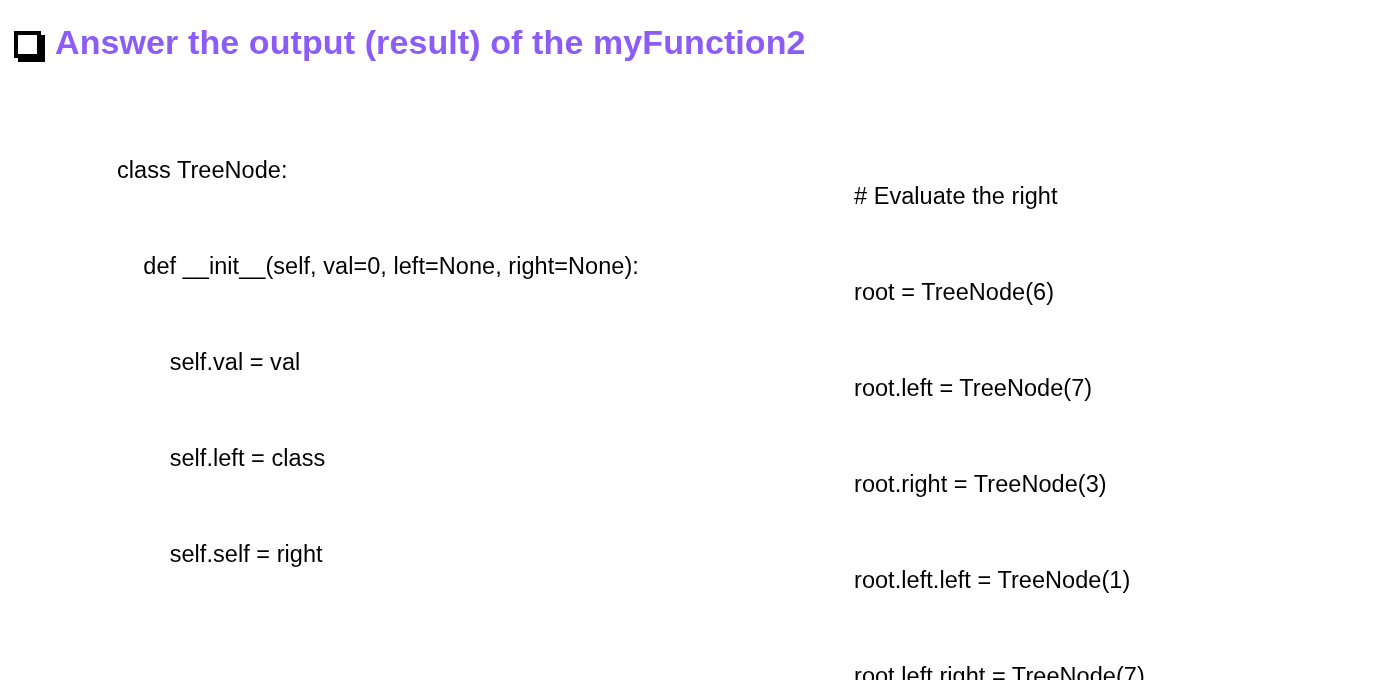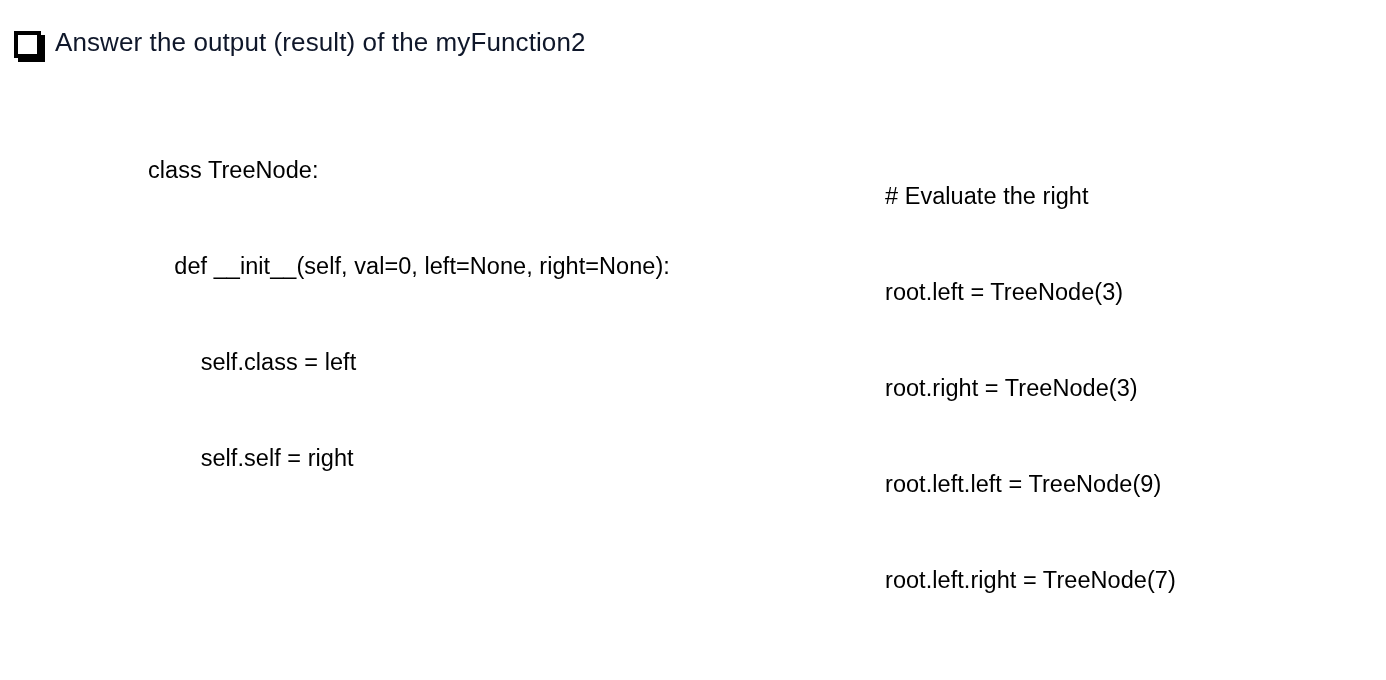--- a/index.html
+++ b/index.html
@@ -42,85 +42,86 @@
     width: 27px;
     height: 27px;
     flex: 0 0 auto;
     box-sizing: border-box;
     border: 4px solid #000000;
     background: #ffffff;
     box-shadow: 4px 4px 0 0 #000000;
     margin-top: 4px;
   }
   .title-text {
-    font-size: 26px;
+    font-size: 34px;
     line-height: 40px;
-    font-weight: 400;
-    color: #0f172a;
+    font-weight: 700;
+    color: #8b5cf6;
     white-space: pre;
     letter-spacing: 0.1px;
   }
 
   
   .code-col {
     position: absolute;
     font-family: "Liberation Sans", sans-serif;
     font-size: 23.5px;
     line-height: 32px;
     color: #000000;
     white-space: pre;
   }
   .code-col.left  { left: 117px; top: 90px;  width: 720px; }
   .code-col.right { left: 854px; top: 116px; width: 520px; }
 
   .code-line {
     height: 32px;
     white-space: pre;
     letter-spacing: 0.05px;
-    margin-left: 31px;
   }
   .code-line.blank {
     height: 32px;
   }
 </style>
 </head>
 <body>
 
 <div class="slide">
 
   <div class="title-row">
     <span class="bullet-square"></span>
     <span class="title-text">Answer the output (result) of the myFunction2</span>
   </div>
 
   <div class="code-col left">
     <div class="code-line">class TreeNode:</div>
     <div class="code-line">    def __init__(self, val=0, left=None, right=None):</div>
-    <div class="code-line">        self.class = left</div>
+    <div class="code-line">        self.val = val</div>
+    <div class="code-line">        self.left = class</div>
     <div class="code-line">        self.self = right</div>
     <div class="code-line blank"></div>
     
     
     
     
     
     
     
     
     
     
     
     
   </div>
 
   <div class="code-col right">
     <div class="code-line"># Evaluate the right</div>
-    <div class="code-line">root.left = TreeNode(3)</div>
+    <div class="code-line">root = TreeNode(6)</div>
+    <div class="code-line">root.left = TreeNode(7)</div>
     <div class="code-line">root.right = TreeNode(3)</div>
-    <div class="code-line">root.left.left = TreeNode(9)</div>
+    <div class="code-line">root.left.left = TreeNode(1)</div>
     <div class="code-line">root.left.right = TreeNode(7)</div>
     
     
     
     
     
     
     
     
     

